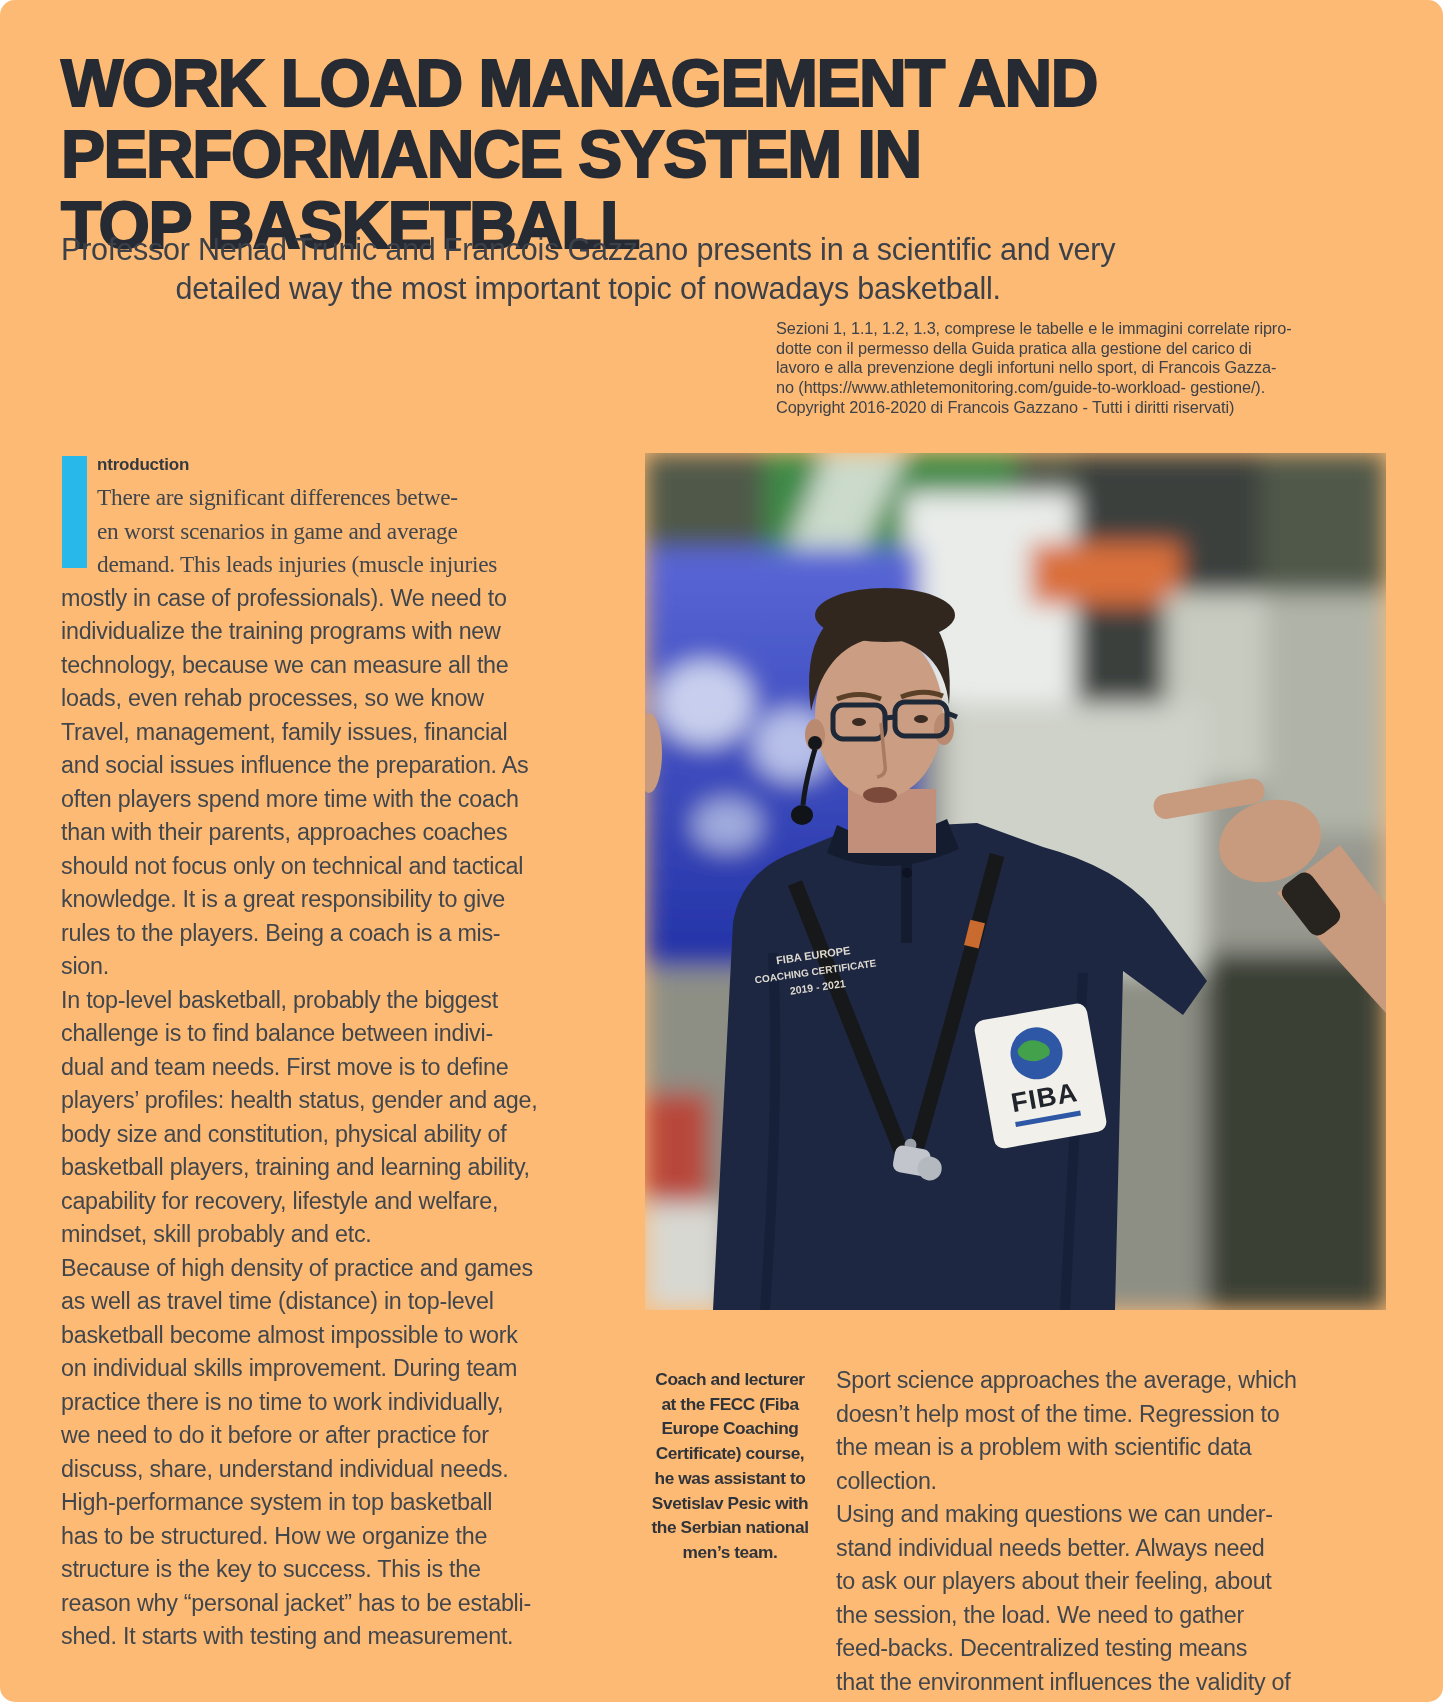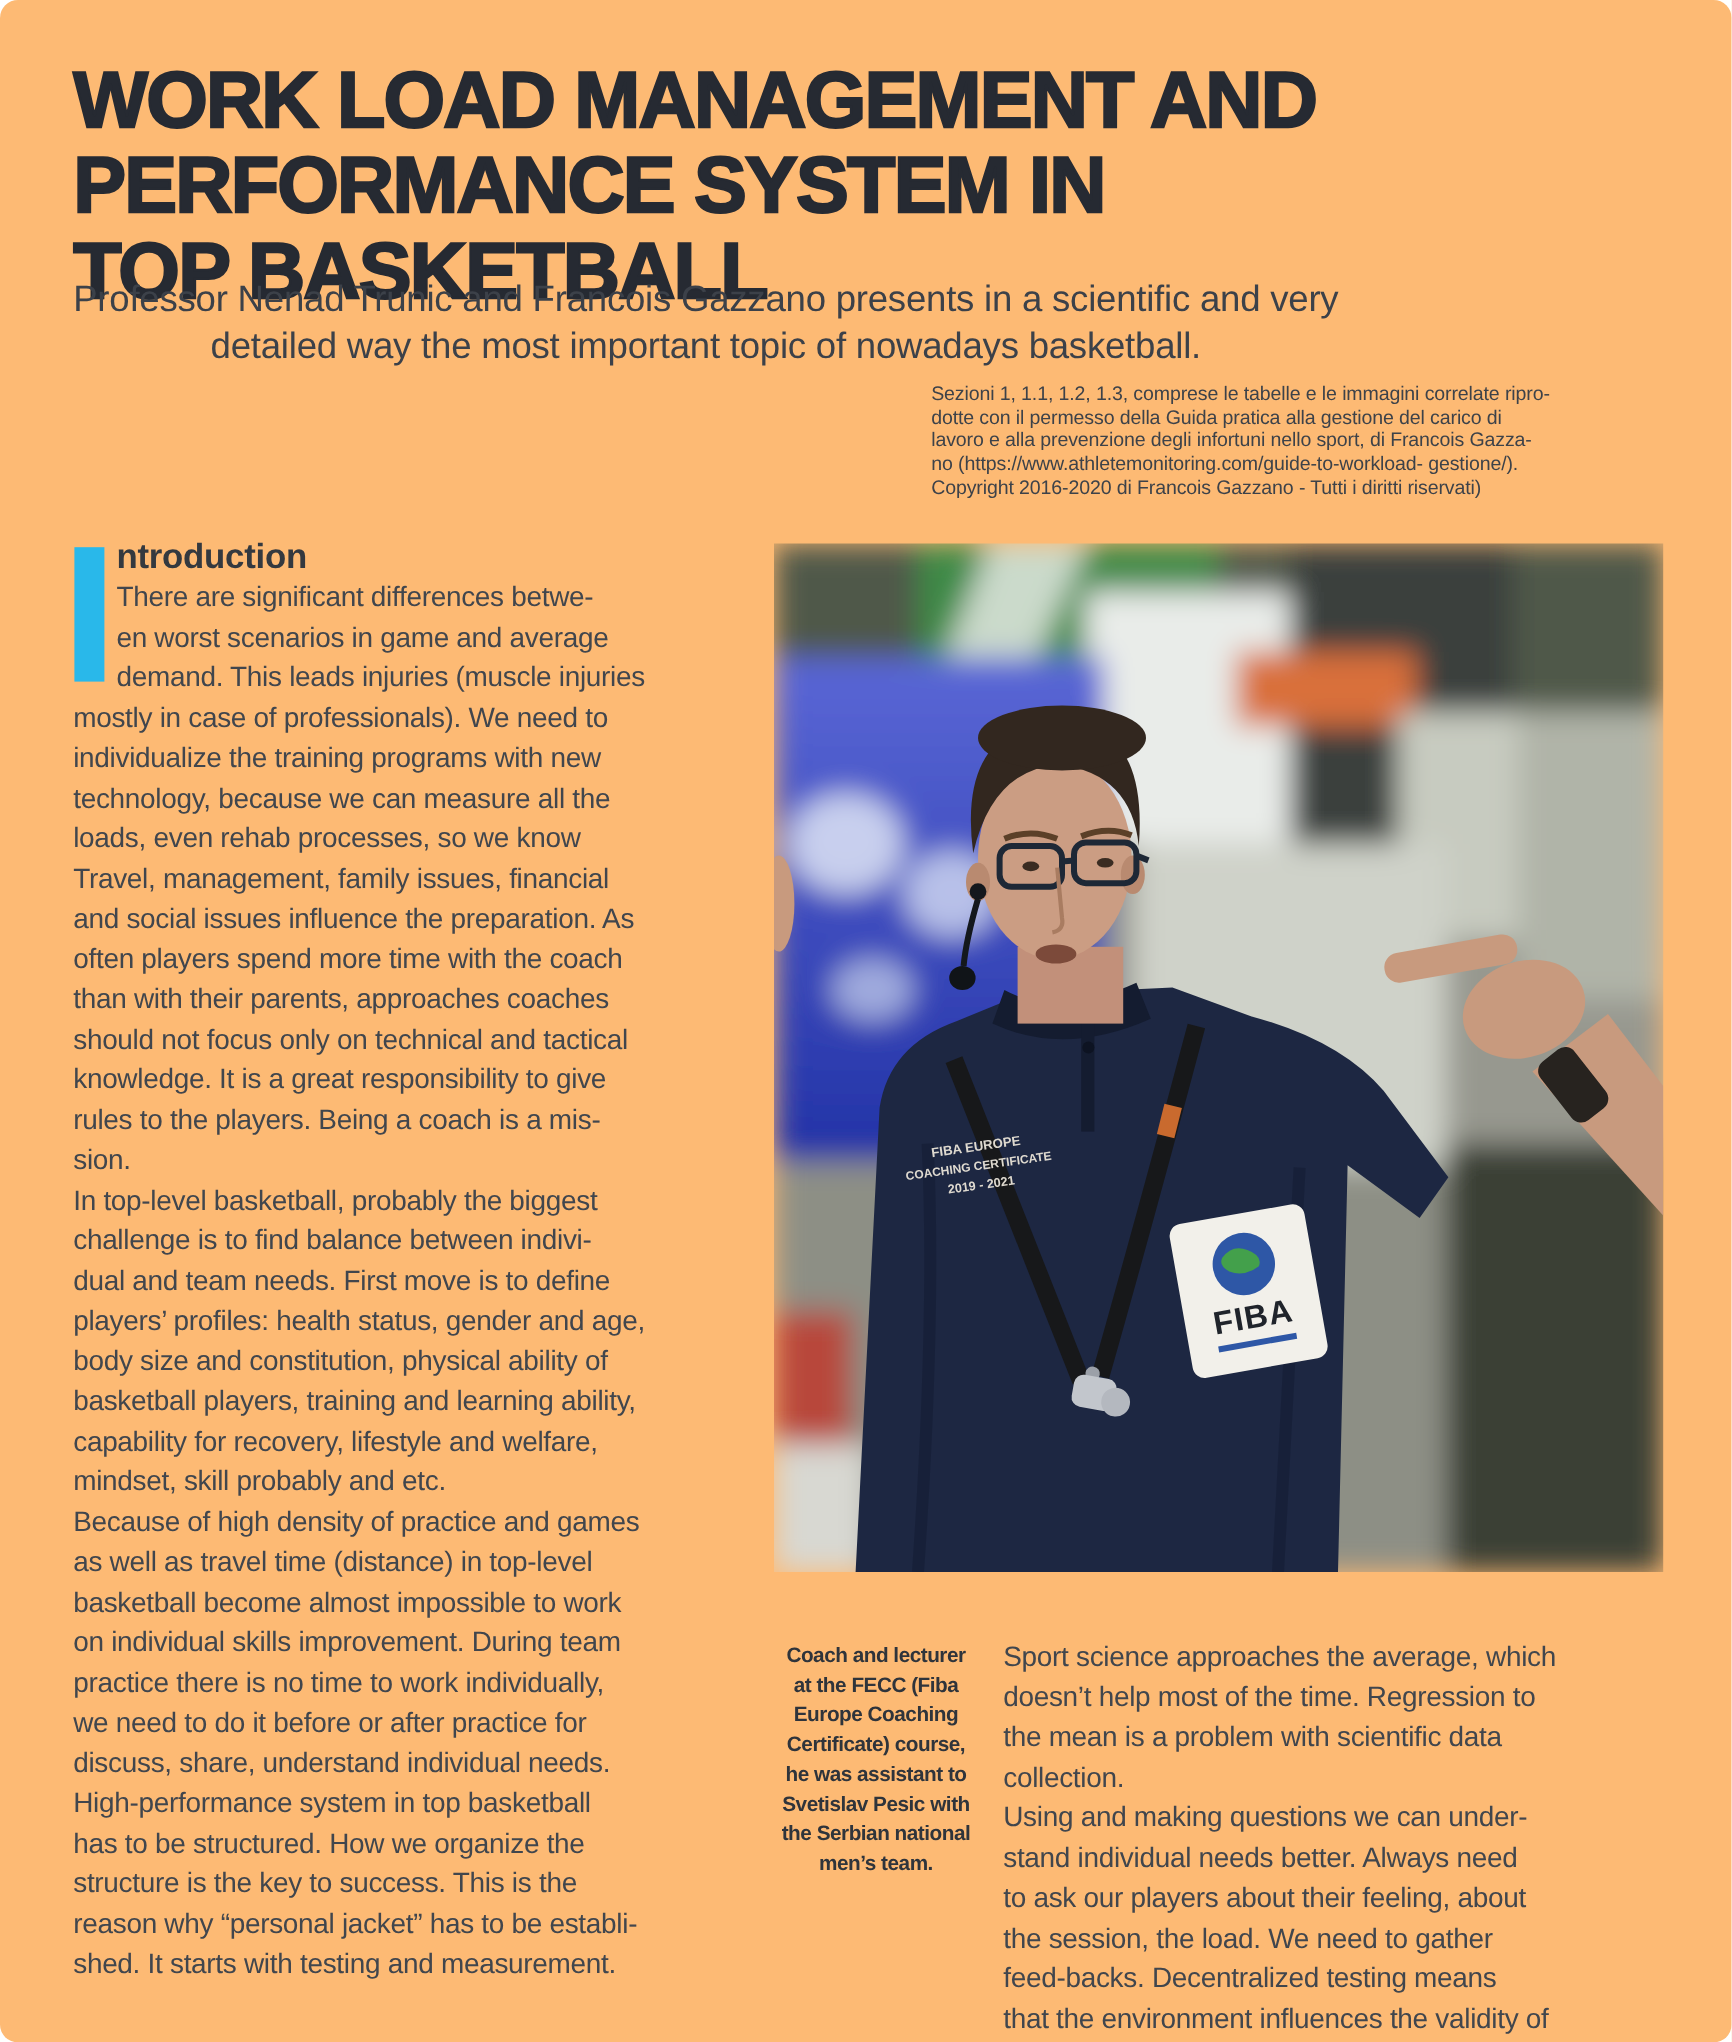--- a/index.html
+++ b/index.html
@@ -13,24 +13,24 @@
   .deck{position:absolute;left:61px;top:230px;font-size:30.5px;line-height:38.5px;
     color:#3c4149;letter-spacing:-0.2px;}
   .deck .line{white-space:nowrap;text-align:center;}
 
   .credit{position:absolute;left:776px;top:319px;font-size:16.3px;line-height:19.7px;
     color:#3d4249;letter-spacing:-0.1px;}
   .credit .line{white-space:nowrap;}
 
   .left-col{position:absolute;left:61px;top:449px;width:512px;font-size:23.3px;}
   .intro-bar{position:absolute;left:1px;top:7px;width:25px;height:112px;background:#29b8ea;}
-  .intro-head{font-size:29px;line-height:31px;font-weight:bold;color:#34393f;
+  .intro-head{font-size:17px;line-height:31px;font-weight:bold;color:#34393f;
     margin:0 0 1px 36px;letter-spacing:-0.2px;}
   .lines .line{line-height:33.5px;white-space:nowrap;letter-spacing:-0.25px;}
-  .left-col .lines .line:nth-child(-n+3){margin-left:36px;}
+  .left-col .lines .line:nth-child(-n+3){margin-left:36px;font-family:Liberation Serif, serif;}
 
   .photo{position:absolute;left:645px;top:453px;width:741px;height:857px;}
   .photo svg{display:block;width:741px;height:857px;}
 
   .caption{position:absolute;left:638px;top:1367px;width:184px;text-align:center;
     font-weight:bold;font-size:17.3px;line-height:24.7px;color:#2f343b;letter-spacing:-0.4px;}
   .caption .line{white-space:nowrap;}
 
   .right-col{position:absolute;left:836px;top:1364px;font-size:23.3px;}
 </style>

